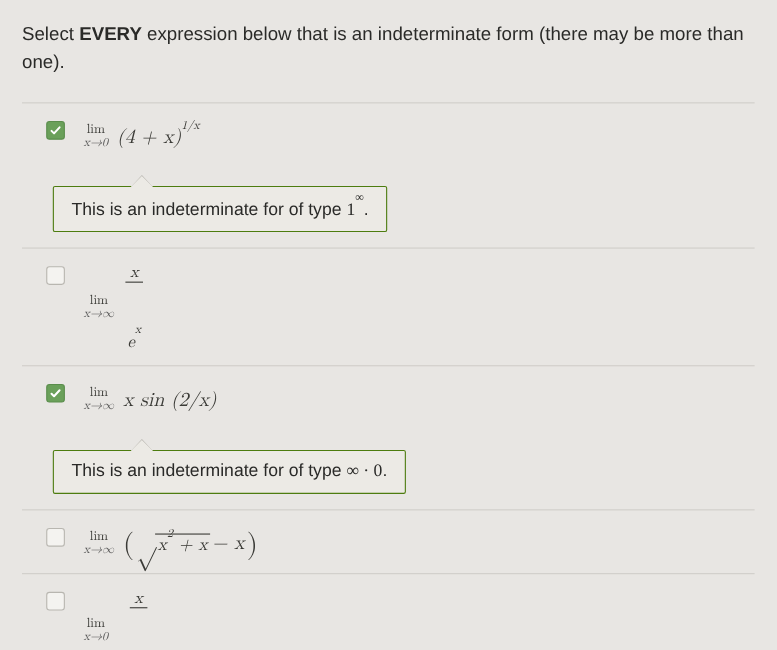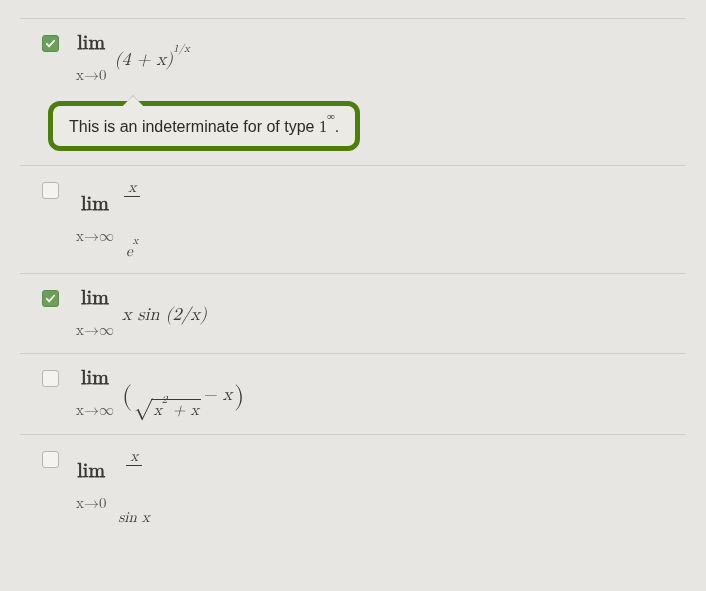--- a/index.html
+++ b/index.html
@@ -57,65 +57,68 @@
   gap: 2px;
   line-height: 1;
 }
 .limstack {
   display: inline-flex;
   flex-direction: column;
   align-items: center;
   font-size: 18px;
   margin-right: 6px;
 }
-.limstack .lim { font-size: 20px; line-height: 1; font-weight: bold; }
-.limstack .sub { font-size: 15px; line-height: 1.1; margin-top: 15px; color: #555; }
+.limstack .lim { font-size: 12px; line-height: 1; }
+.limstack .sub { font-size: 11px; line-height: 1.1; margin-top: 1px; color: #555; font-style: italic; }
 .frac {
   display: inline-flex;
   flex-direction: column;
   align-items: center;
   font-size: 15px;
   vertical-align: middle;
 }
 .frac .num { border-bottom: 1px solid #3a3a36; padding: 0 4px 1px; font-style: italic; }
 .frac .den { padding: 1px 4px 0; font-style: italic; margin-top: 43px; }
 .expr { font-style: italic; }
 .sup { font-size: 11px; vertical-align: super; position: relative; top: -6px; }
 .feedback {
   position: relative;
-  margin-top: 16px;
+  margin-top: 32px;
   margin-left: -28px;
   margin-right: 10px;
-  border: 5px solid #4d7c0f;
-  border-radius: 12px;
+  border: 1px solid #4d7c0f;
+  border-radius: 2px;
   background: #eceae5;
   padding: 10px 16px;
   font-size: 16px;
   width: fit-content;
   max-width: 560px;
 }
 .feedback::before, .feedback::after {
   content: "";
   position: absolute;
   left: 70px;
   width: 0; height: 0;
   border-left: 10px solid transparent;
   border-right: 10px solid transparent;
 }
 .feedback::before { top: -11px; border-bottom: 11px solid #b8b6b0; }
 .feedback::after { top: -10px; border-bottom: 10px solid #eceae5; }
 .sqrt-wrap { display: inline-flex; align-items: flex-start; }
 .radical { font-size: 22px; line-height: 0.8; }
-.radicand { border-top: 1px solid #3a3a36; padding: 0 2px; font-style: italic; font-size: 16px; margin-left: -1px; position: relative; top: 15px; }
+.radicand { border-top: 1px solid #3a3a36; padding: 0 2px; font-style: italic; font-size: 16px; margin-left: -1px; position: relative; top: 1px; }
 .bigparen { font-size: 26px; font-style: normal; line-height: 0.7; position: relative; top: 2px; }
 </style>
 </head>
 <body>
 
 <div class="container">
+  <p class="question">
+    <span>Select </span><strong>EVERY</strong><span> expression below that is an indeterminate form (there may be more than one).</span>
+  </p>
 
   <div class="options">
 
     <div class="option">
       <div class="checkbox checked">
         <svg width="11" height="11" viewBox="0 0 24 24" fill="none" stroke="#fff" stroke-width="4" stroke-linecap="round" stroke-linejoin="round">
             <polyline points="4 13 9 18 20 6"></polyline>
           </svg>
       </div>
       <div class="math">
@@ -151,20 +154,23 @@
         <svg width="11" height="11" viewBox="0 0 24 24" fill="none" stroke="#fff" stroke-width="4" stroke-linecap="round" stroke-linejoin="round">
             <polyline points="4 13 9 18 20 6"></polyline>
           </svg>
       </div>
       <div class="math">
         <span class="limstack">
             <span class="lim">lim</span>
             <span class="sub">x→∞</span>
           </span>
         <span class="expr">x sin (2/x)</span>
+      </div>
+      <div class="feedback">
+        <span>This is an indeterminate for of type </span><span style="font-family:'Cambria Math',serif">∞ · 0</span><span>.</span>
       </div>
     </div>
 
     <div class="option">
       <div class="checkbox">
         
       </div>
       <div class="math">
         <span class="limstack">
             <span class="lim">lim</span>

